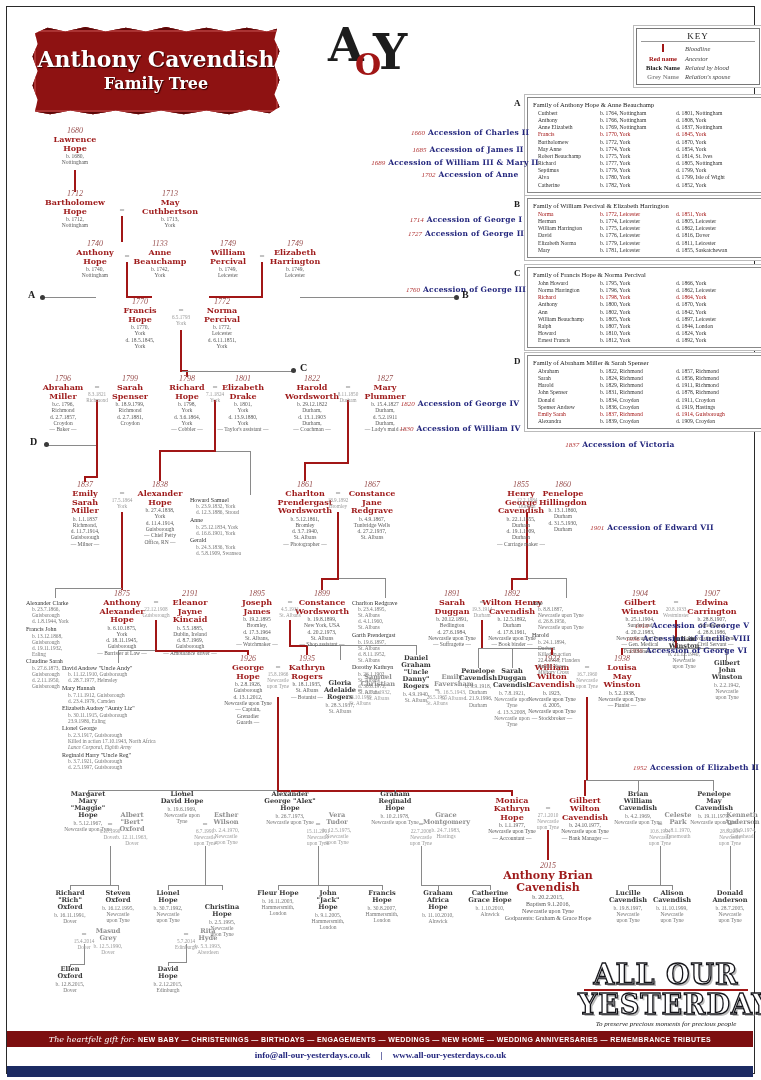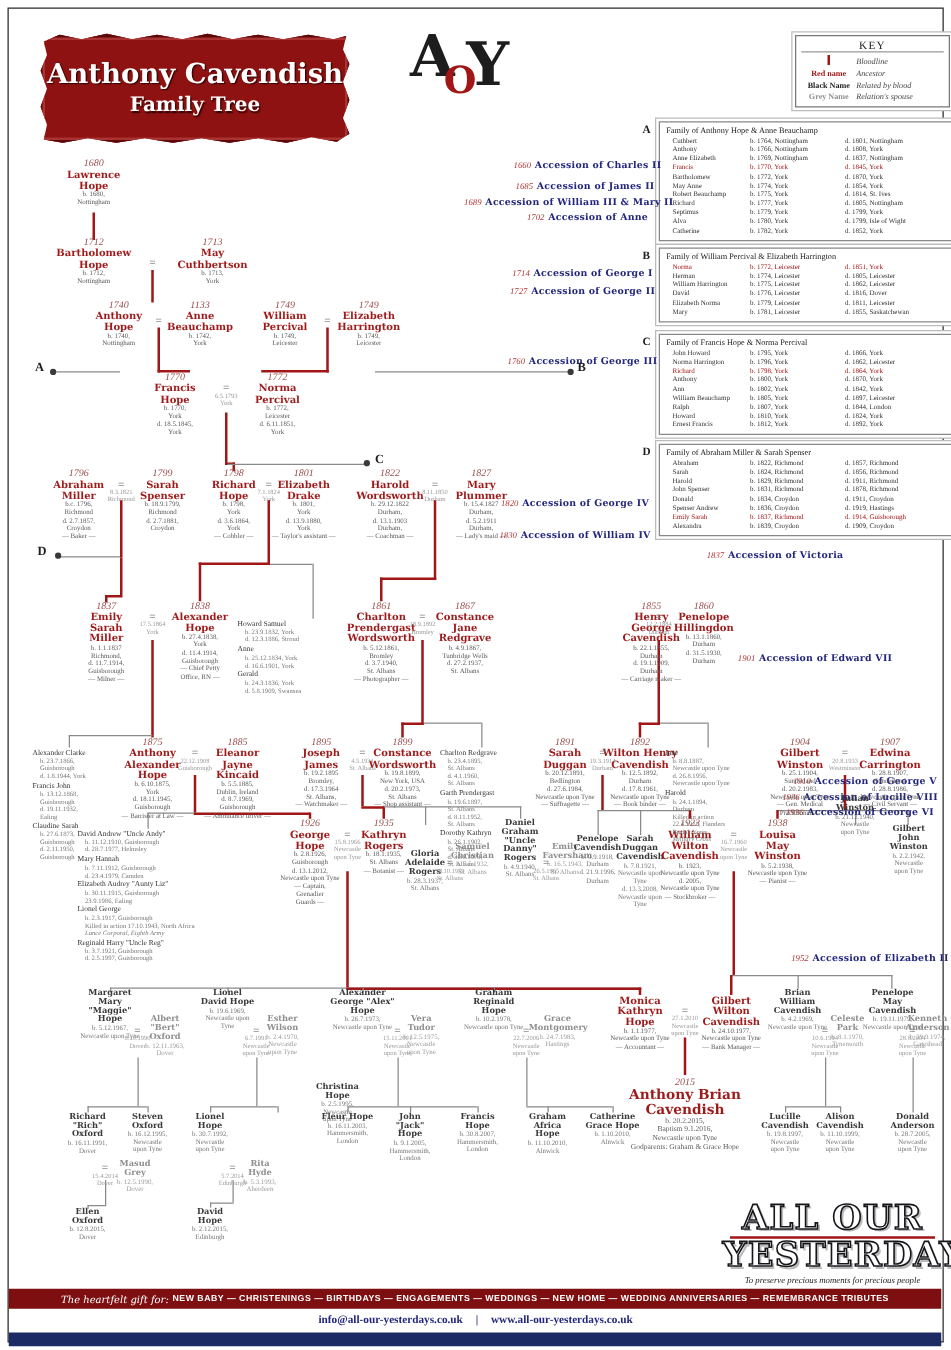--- a/index.html
+++ b/index.html
@@ -607,21 +607,21 @@
       <div class="person a" style="left: 91px; top: 590px; width: 62px;">
         <span class="yr">1875</span>
         <span class="nm">Anthony Alexander Hope</span>
         <span class="pl">b. 6.10.1875,</span>
         <span class="pl">York</span>
         <span class="pl">d. 18.11.1945,</span>
         <span class="pl">Guisborough</span>
         <span class="pl">— Barrister at Law —</span>
       </div>
       <div class="person a" style="left: 161px; top: 590px; width: 58px;">
-        <span class="yr">1885</span>
+        <span class="yr">2191</span>
         <span class="nm">Eleanor Jayne Kincaid</span>
         <span class="pl">b. 5.5.1885,</span>
         <span class="pl">Dublin, Ireland</span>
         <span class="pl">d. 8.7.1969,</span>
         <span class="pl">Guisborough</span>
         <span class="pl">— Ambulance driver —</span>
       </div>
       <div class="person a" style="left: 230px; top: 590px; width: 54px;">
         <span class="yr">1895</span>
         <span class="nm">Joseph James</span>
@@ -856,21 +856,21 @@
       <div class="person s" style="left: 191px; top: 928px; width: 34px;">
         <span class="nm">Rita Hyde</span>
         <span class="pl">b. 5.3.1993,</span>
         <span class="pl">Aberdeen</span>
       </div>
       <div class="person b" style="left: 148px; top: 966px; width: 40px;">
         <span class="nm">David Hope</span>
         <span class="pl">b. 2.12.2015,</span>
         <span class="pl">Edinburgh</span>
       </div>
-      <div class="person b" style="left: 201px; top: 866px; width: 42px; margin-left: 48px;">
+      <div class="person b" style="left: 201px; top: 904px; width: 42px;">
         <span class="nm">Christina Hope</span>
         <span class="pl">b. 2.5.1995,</span>
         <span class="pl">Newcastle</span>
         <span class="pl">upon Tyne</span>
       </div>
       <div class="person b" style="left: 255px; top: 890px; width: 46px;">
         <span class="nm">Fleur Hope</span>
         <span class="pl">b. 16.11.2003,</span>
         <span class="pl">Hammersmith,</span>
         <span class="pl">London</span>

